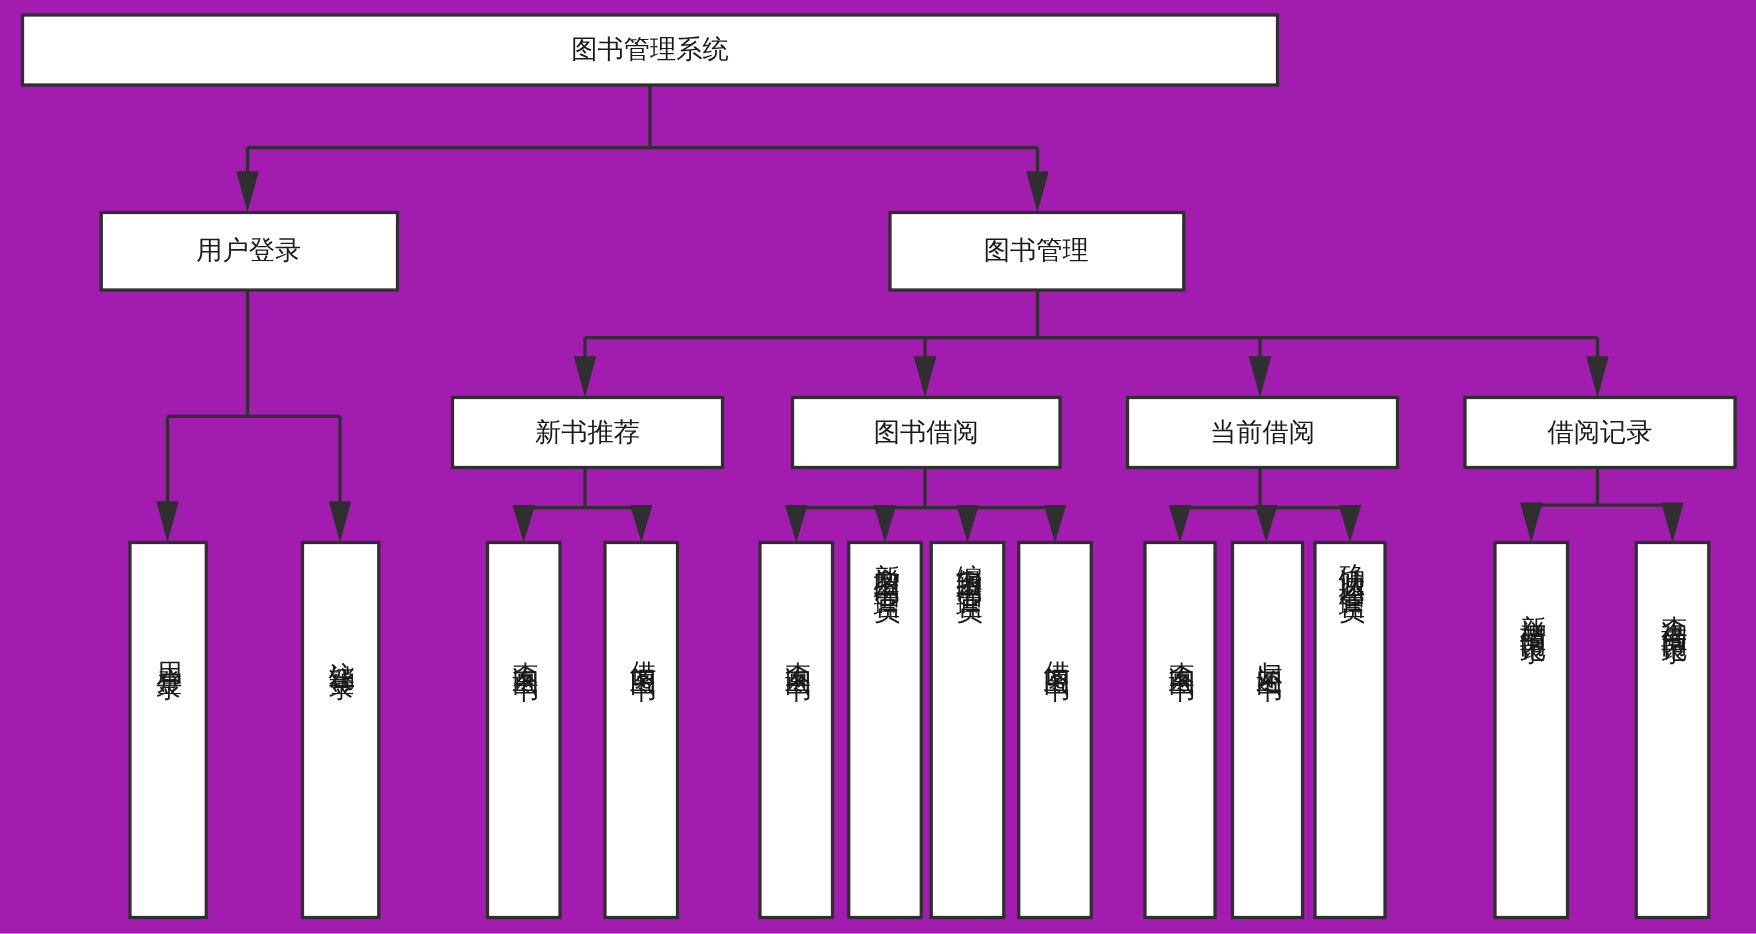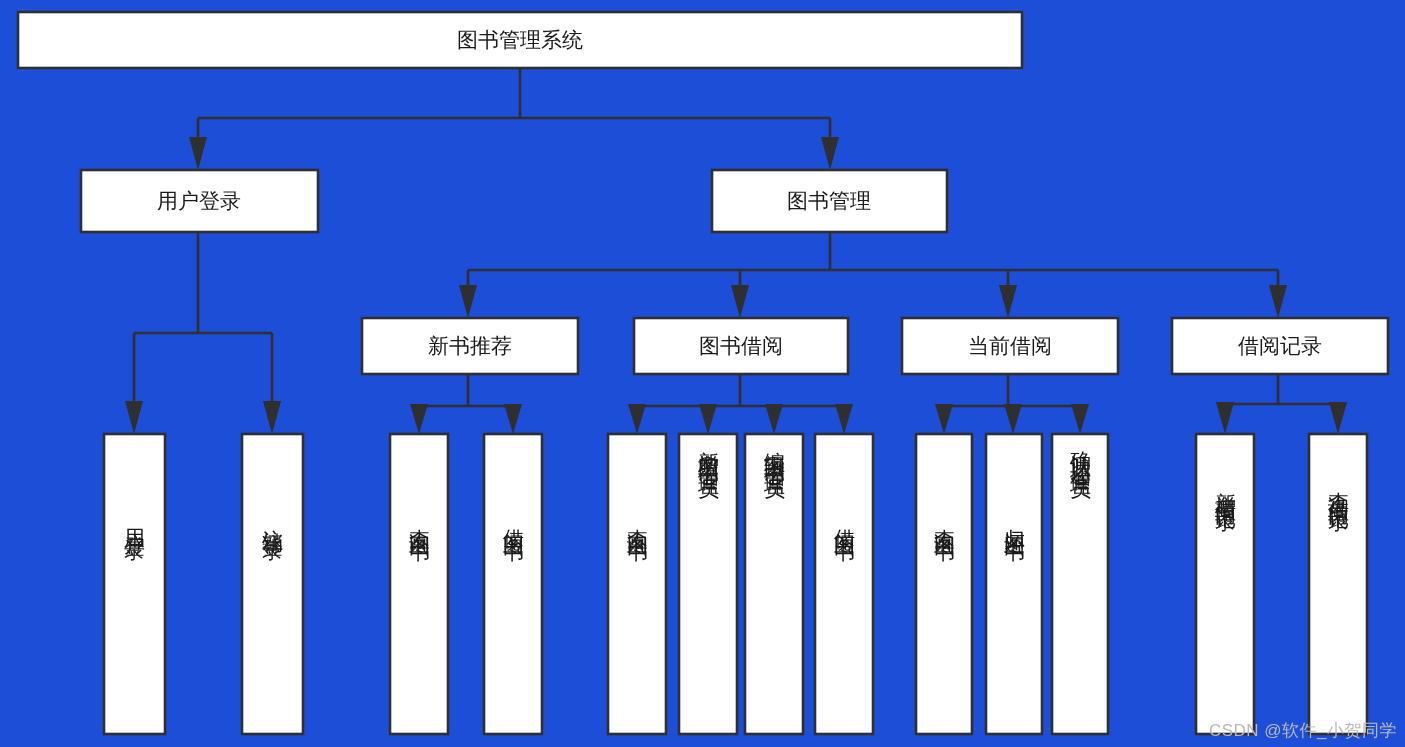--- a/index.html
+++ b/index.html
@@ -7,21 +7,21 @@
     padding: 0;
     background: #ffffff;
   }
   body {
     font-family: "Liberation Sans", "DejaVu Sans", sans-serif;
   }
   #page {
     position: relative;
     width: 1405px;
     height: 747px;
-    background: #1d4ed8;
+    background: #a21caf;
     overflow: hidden;
   }
   #diagram-svg {
     position: absolute;
     left: 0;
     top: 0;
     width: 1405px;
     height: 747px;
   }
   .node-box {
@@ -223,15 +223,14 @@
       <rect class="node-box" x="1196" y="434" width="58" height="300"></rect>
       <text class="node-label-v" x="1226" y="487">新增借阅记录</text>
     </g>
     <g>
       <rect class="node-box" x="1309" y="434" width="58" height="300"></rect>
       <text class="node-label-v" x="1339" y="487">查询借阅记录</text>
     </g>
 
   </svg>
 
-  <div class="watermark">CSDN @软件_小贺同学</div>
 
 </div>
 
 </body></html>

